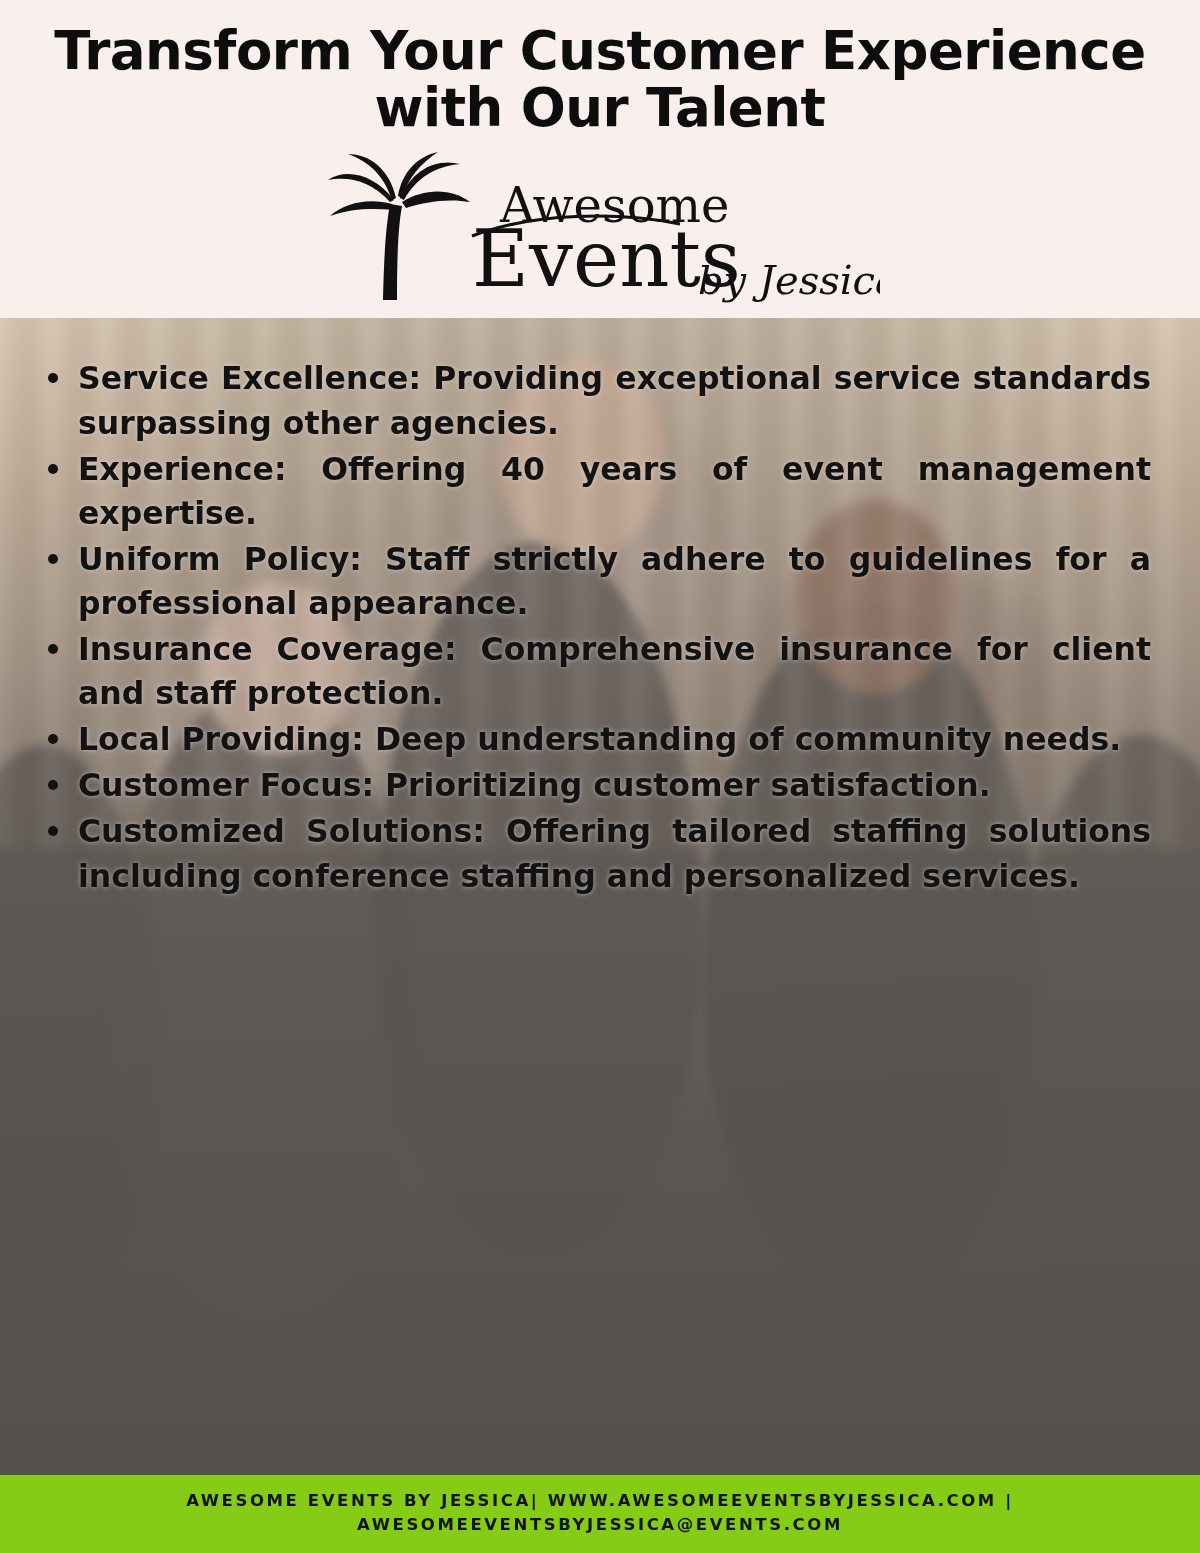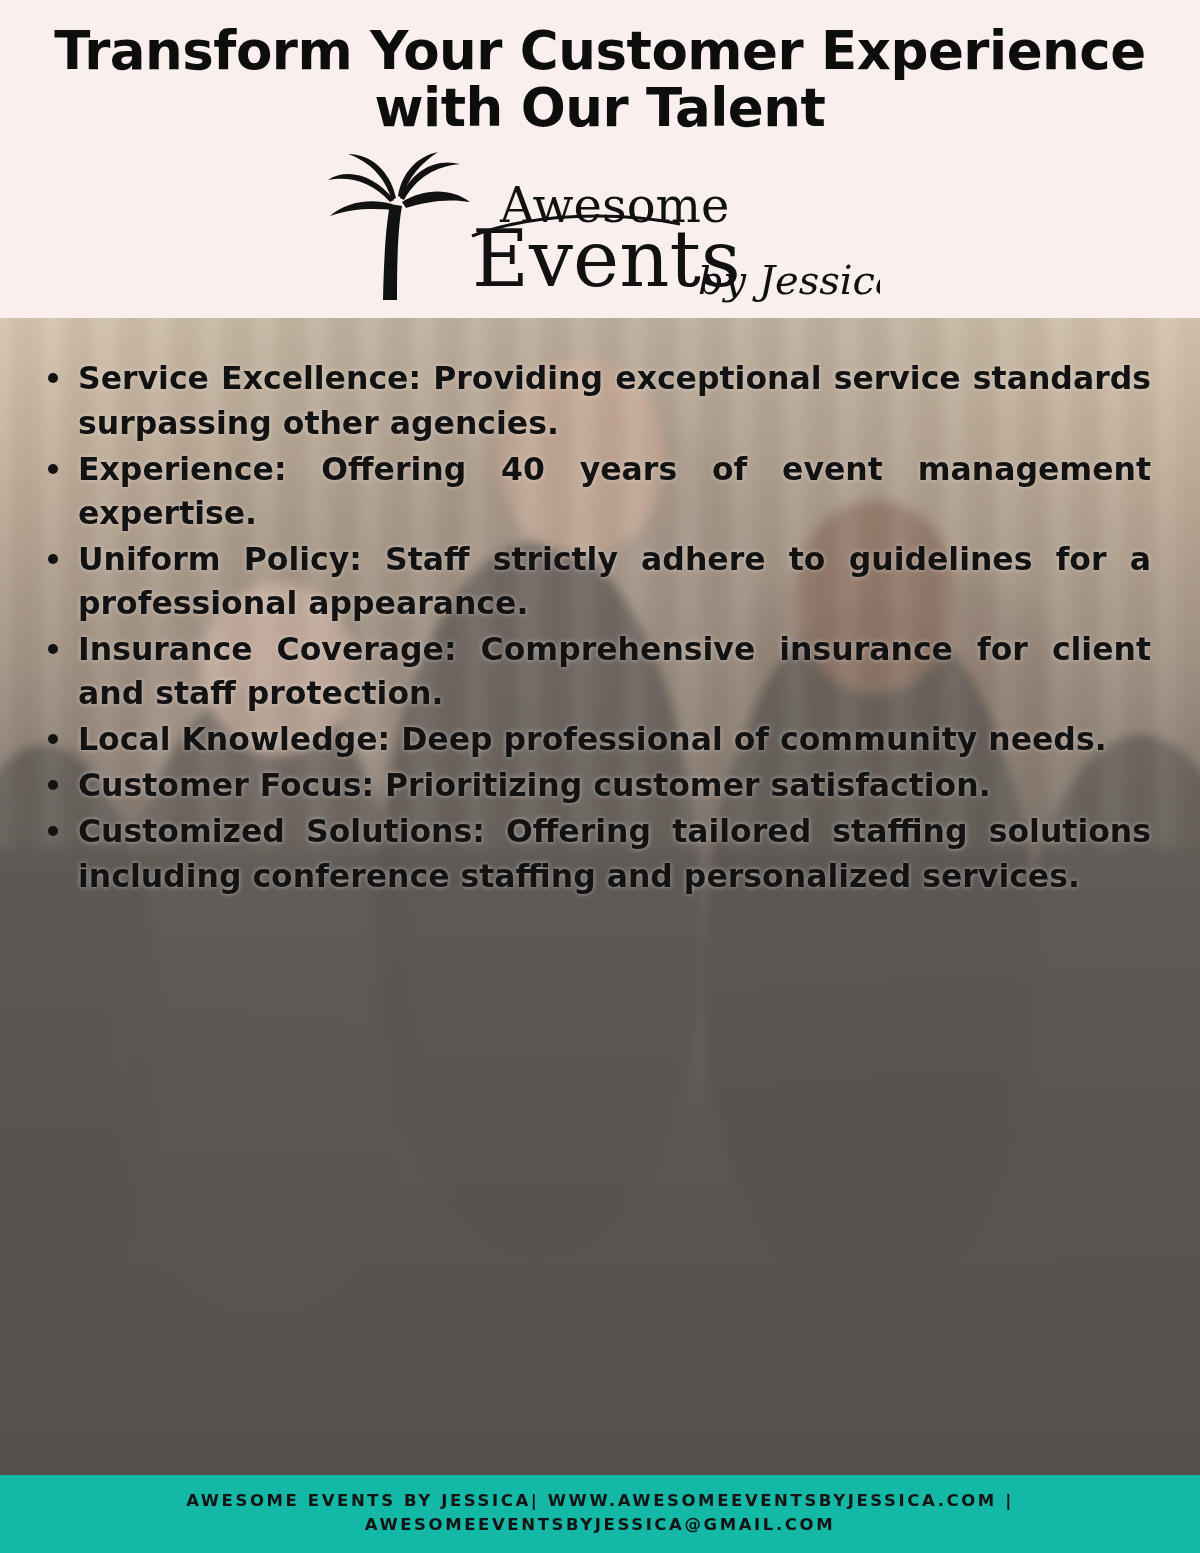--- a/index.html
+++ b/index.html
@@ -135,21 +135,21 @@
     height: 10px;
     background: #121212;
     border-radius: 50%;
   }
 
   
   .footer {
     position: relative;
     z-index: 6;
     flex: 0 0 auto;
-    background: #14b8a6;
+    background: #84cc16;
     padding: 14px 30px 16px 30px;
     text-align: center;
   }
   .footer-line {
     font-size: 16.5px;
     font-weight: bold;
     letter-spacing: 2.6px;
     color: #141414;
     line-height: 1.45;
     font-family: "DejaVu Sans", sans-serif;
@@ -203,25 +203,25 @@
       <div class="photo-shadow"></div>
       <div class="photo-wash"></div>
     </div>
 
     <div class="content">
       <ul class="bullets">
         <li>Service Excellence: Providing exceptional service standards surpassing other agencies.</li>
         <li>Experience: Offering 40 years of event management expertise.</li>
         <li>Uniform Policy: Staff strictly adhere to guidelines for a professional appearance.</li>
         <li>Insurance Coverage: Comprehensive insurance for client and staff protection.</li>
-        <li>Local Knowledge: Deep professional of community needs.</li>
+        <li>Local Providing: Deep understanding of community needs.</li>
         <li>Customer Focus: Prioritizing customer satisfaction.</li>
         <li>Customized Solutions: Offering tailored staffing solutions including conference staffing and personalized services.</li>
       </ul>
     </div>
   </div>
 
   <div class="footer">
     <div class="footer-line">AWESOME EVENTS BY JESSICA| WWW.AWESOMEEVENTSBYJESSICA.COM |</div>
-    <div class="footer-line">AWESOMEEVENTSBYJESSICA@GMAIL.COM</div>
+    <div class="footer-line">AWESOMEEVENTSBYJESSICA@EVENTS.COM</div>
   </div>
 
 </div>
 
 </body></html>

